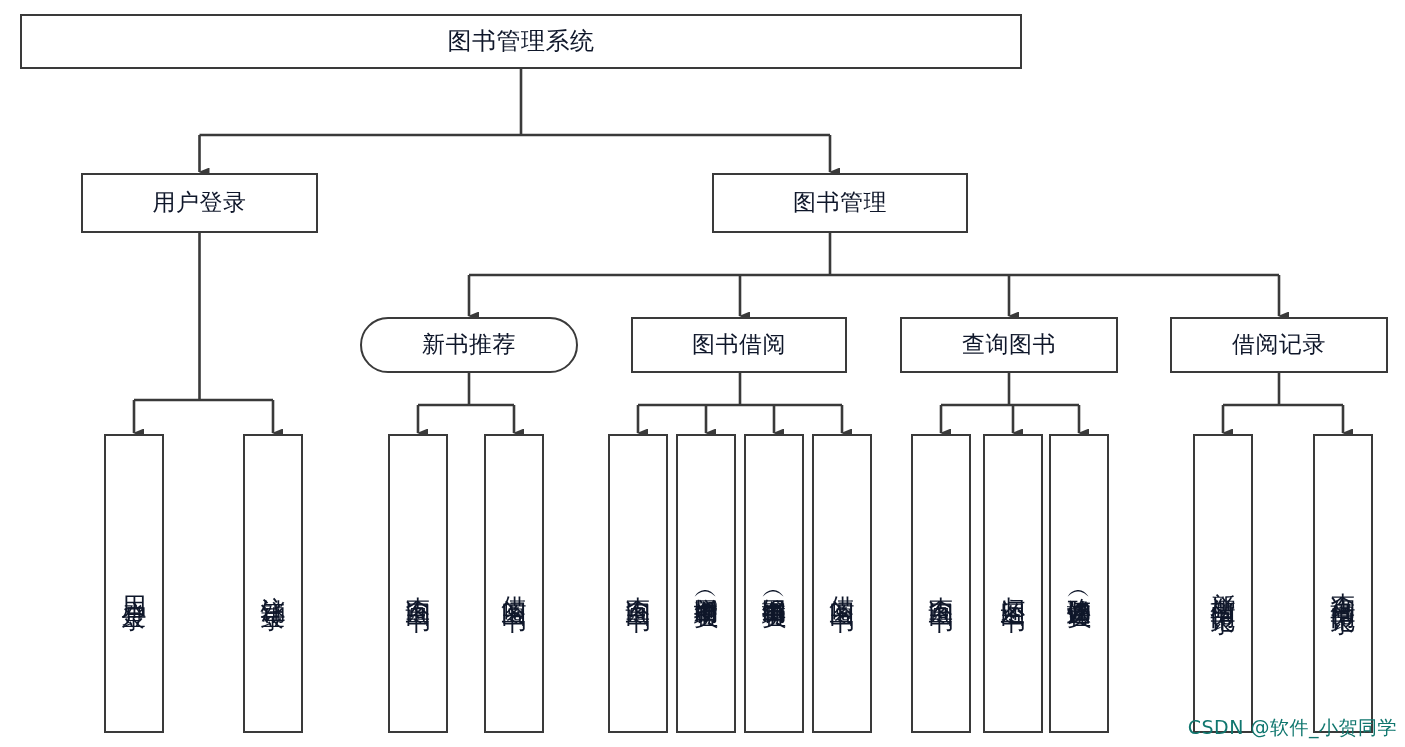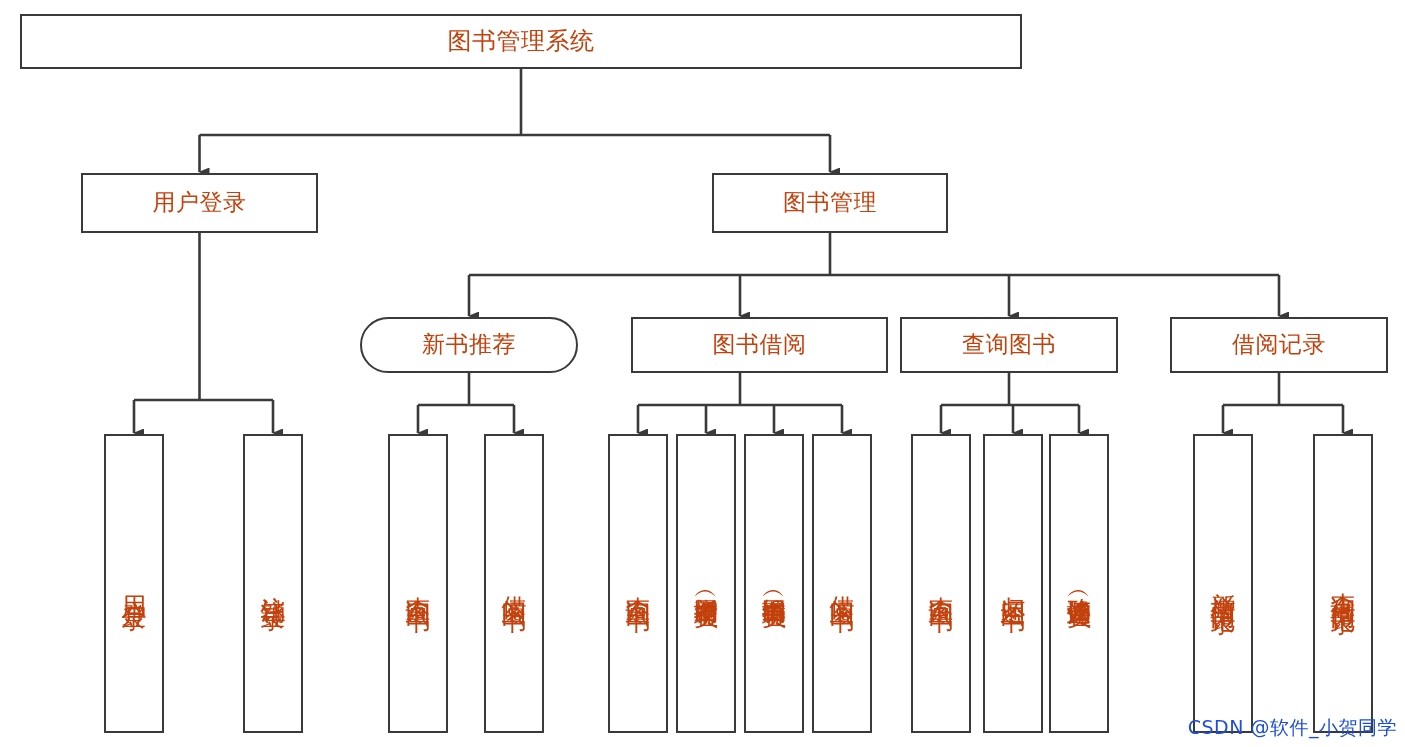--- a/index.html
+++ b/index.html
@@ -29,21 +29,21 @@
   }
   .node {
     position: absolute;
     box-sizing: border-box;
     border: 2.5px solid #3a3a3a;
     background: #ffffff;
     display: flex;
     align-items: center;
     justify-content: center;
     text-align: center;
-    color: #c2410c;
+    color: #0f172a;
   }
   .node .label {
     display: block;
     line-height: 1.18;
     letter-spacing: 0.5px;
   }
   
   .node.horiz .label {
     font-size: 23px;
   }
@@ -65,21 +65,21 @@
   }
   .node.vert.tight .label {
     font-size: 24px;
     letter-spacing: 1px;
   }
   #watermark {
     position: absolute;
     right: 8px;
     bottom: 6px;
     font-size: 19px;
-    color: #1d4ed8;
+    color: #0f766e;
     letter-spacing: 0.5px;
     white-space: nowrap;
     user-select: none;
   }
 </style>
 </head>
 <body>
 
 <div id="diagram-root">
 
@@ -126,27 +126,27 @@
       </g>
   </svg>
 
   <div id="nodes">
       <div class="node horiz root" style="left: 20px; top: 14px; width: 1002px; height: 55px;">
         <span class="label">图书管理系统</span>
       </div>
       <div class="node horiz" style="left: 81px; top: 173px; width: 237px; height: 60px;">
         <span class="label">用户登录</span>
       </div>
-      <div class="node horiz" style="left: 712px; top: 173px; width: 236px; height: 60px;">
+      <div class="node horiz" style="left: 712px; top: 173px; width: 256px; height: 60px;">
         <span class="label">图书管理</span>
       </div>
       <div class="node horiz" style="left: 360px; top: 317px; width: 218px; height: 56px; border-radius: 28px;">
         <span class="label">新书推荐</span>
       </div>
-      <div class="node horiz" style="left: 631px; top: 317px; width: 257px; height: 56px;">
+      <div class="node horiz" style="left: 631px; top: 317px; width: 216px; height: 56px;">
         <span class="label">图书借阅</span>
       </div>
       <div class="node horiz" style="left: 900px; top: 317px; width: 218px; height: 56px;">
         <span class="label">查询图书</span>
       </div>
       <div class="node horiz" style="left: 1170px; top: 317px; width: 218px; height: 56px;">
         <span class="label">借阅记录</span>
       </div>
       <div class="node vert" style="left: 104px; top: 434px; width: 60px; height: 299px;">
         <span class="label">用户登录</span>

